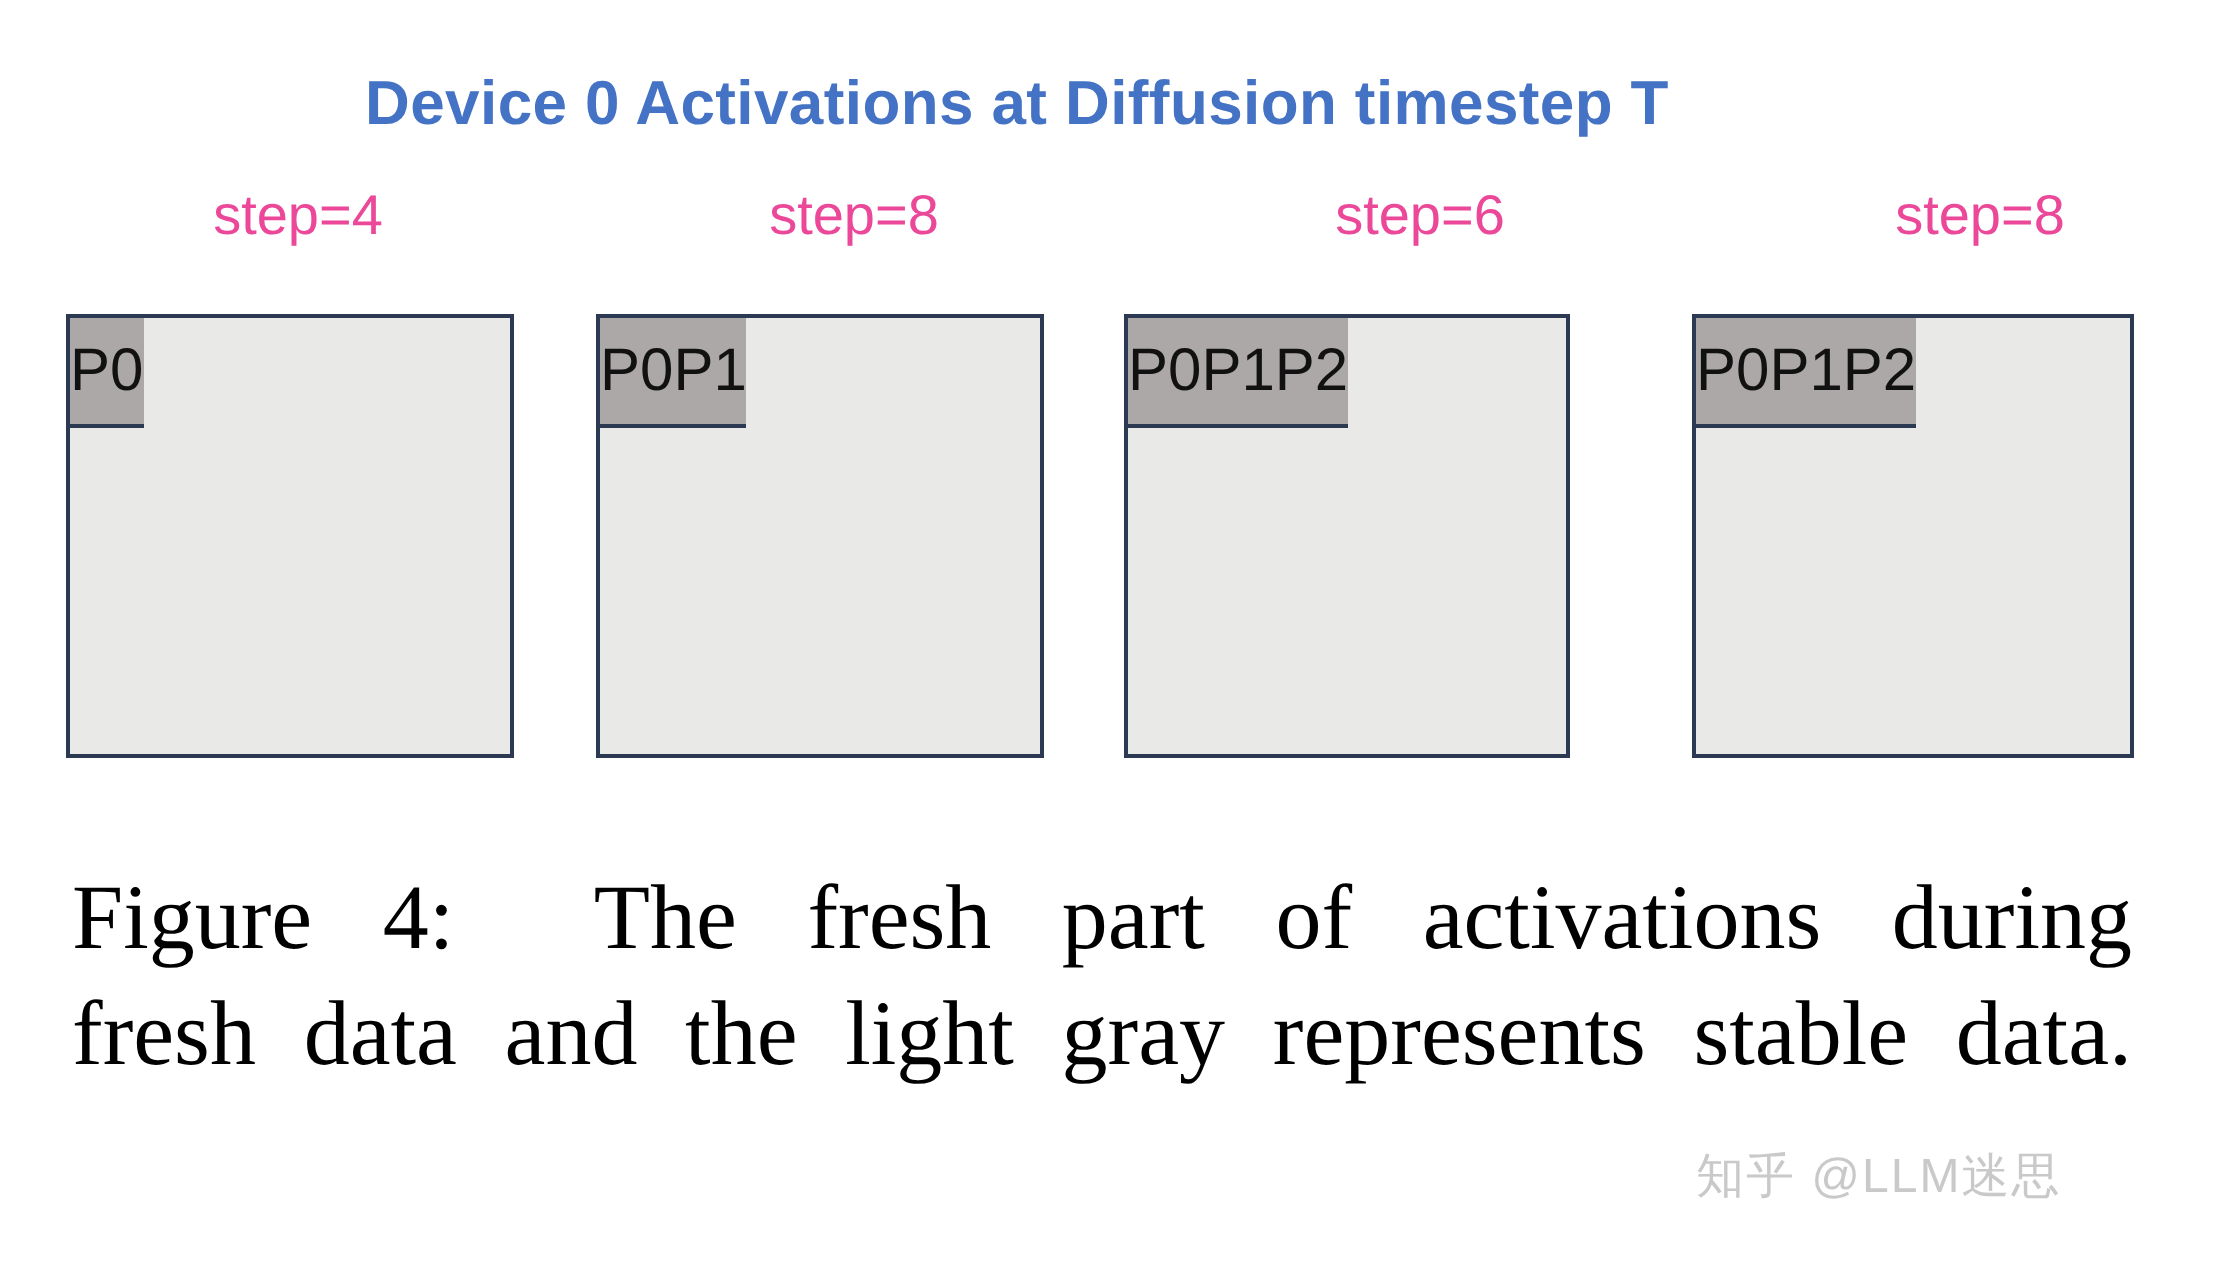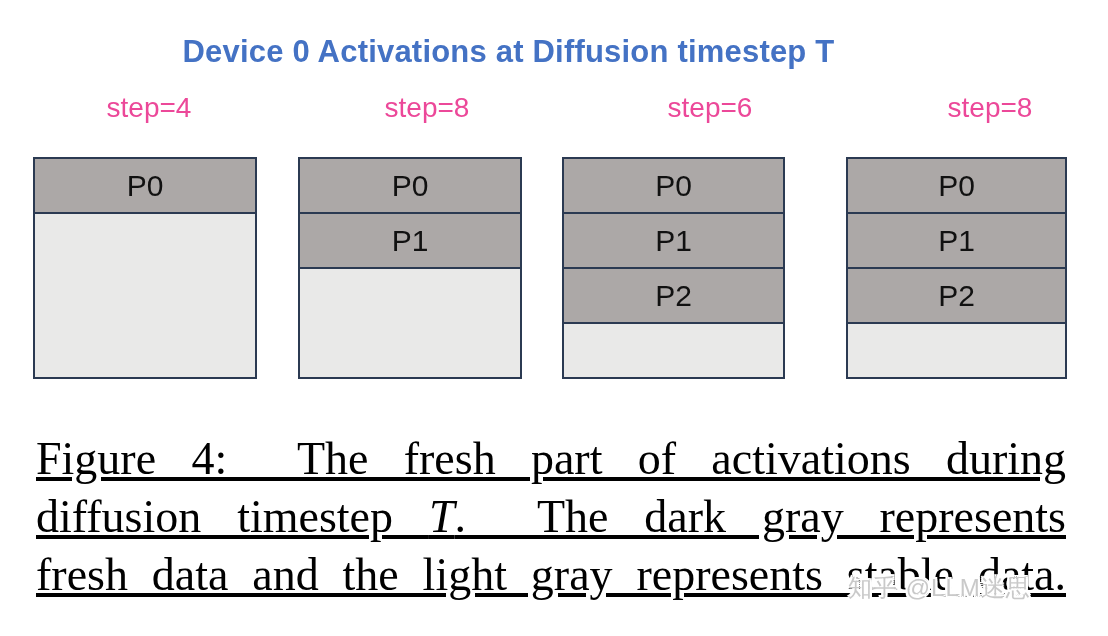--- a/index.html
+++ b/index.html
@@ -38,21 +38,21 @@
 
   
   .act-box {
     position: absolute;
     top: 157px;
     height: 222px;
     border: 2px solid #2B3A52;
     box-sizing: border-box;
     background: #E9E9E8;
     display: flex;
-    flex-direction: column;
+    flex-direction: row;
   }
   #box1 { left: 33px;  width: 224px; }
   #box2 { left: 298px; width: 224px; }
   #box3 { left: 562px; width: 223px; }
   #box4 { left: 846px; width: 221px; }
 
   .seg-fresh {
     height: 55px;
     box-sizing: border-box;
     background: #ACA8A7;
@@ -77,21 +77,20 @@
     left: 36px; top: 430px; width: 1030px;
     font-family: "Liberation Serif", serif;
     font-size: 46px;
     line-height: 58px;
     color: #000000;
   }
   .caption .cap-line {
     text-align: justify;
     text-align-last: justify;
     white-space: nowrap;
-    text-decoration: underline;
   }
   .caption .math-var { font-style: italic; }
 
   
   .watermark {
     position: absolute;
     left: 848px; top: 572px;
     font-size: 24px;
     color: rgba(196,196,196,0.92);
     white-space: nowrap;
@@ -133,17 +132,16 @@
 </div>
 
 <div class="act-box" id="box4">
   <div class="seg-fresh">P0</div>
   <div class="seg-fresh">P1</div>
   <div class="seg-fresh">P2</div>
 </div>
 
 <div class="caption">
   <div class="cap-line">Figure 4:&nbsp; The fresh part of activations during</div>
-  <div class="cap-line"><span>diffusion timestep </span><span class="math-var">T</span><span>.&nbsp; The dark gray represents</span></div>
   <div class="cap-line">fresh data and the light gray represents stable data.</div>
 </div>
 
 <div class="watermark">知乎 @LLM迷思</div>
 
 </body></html>

